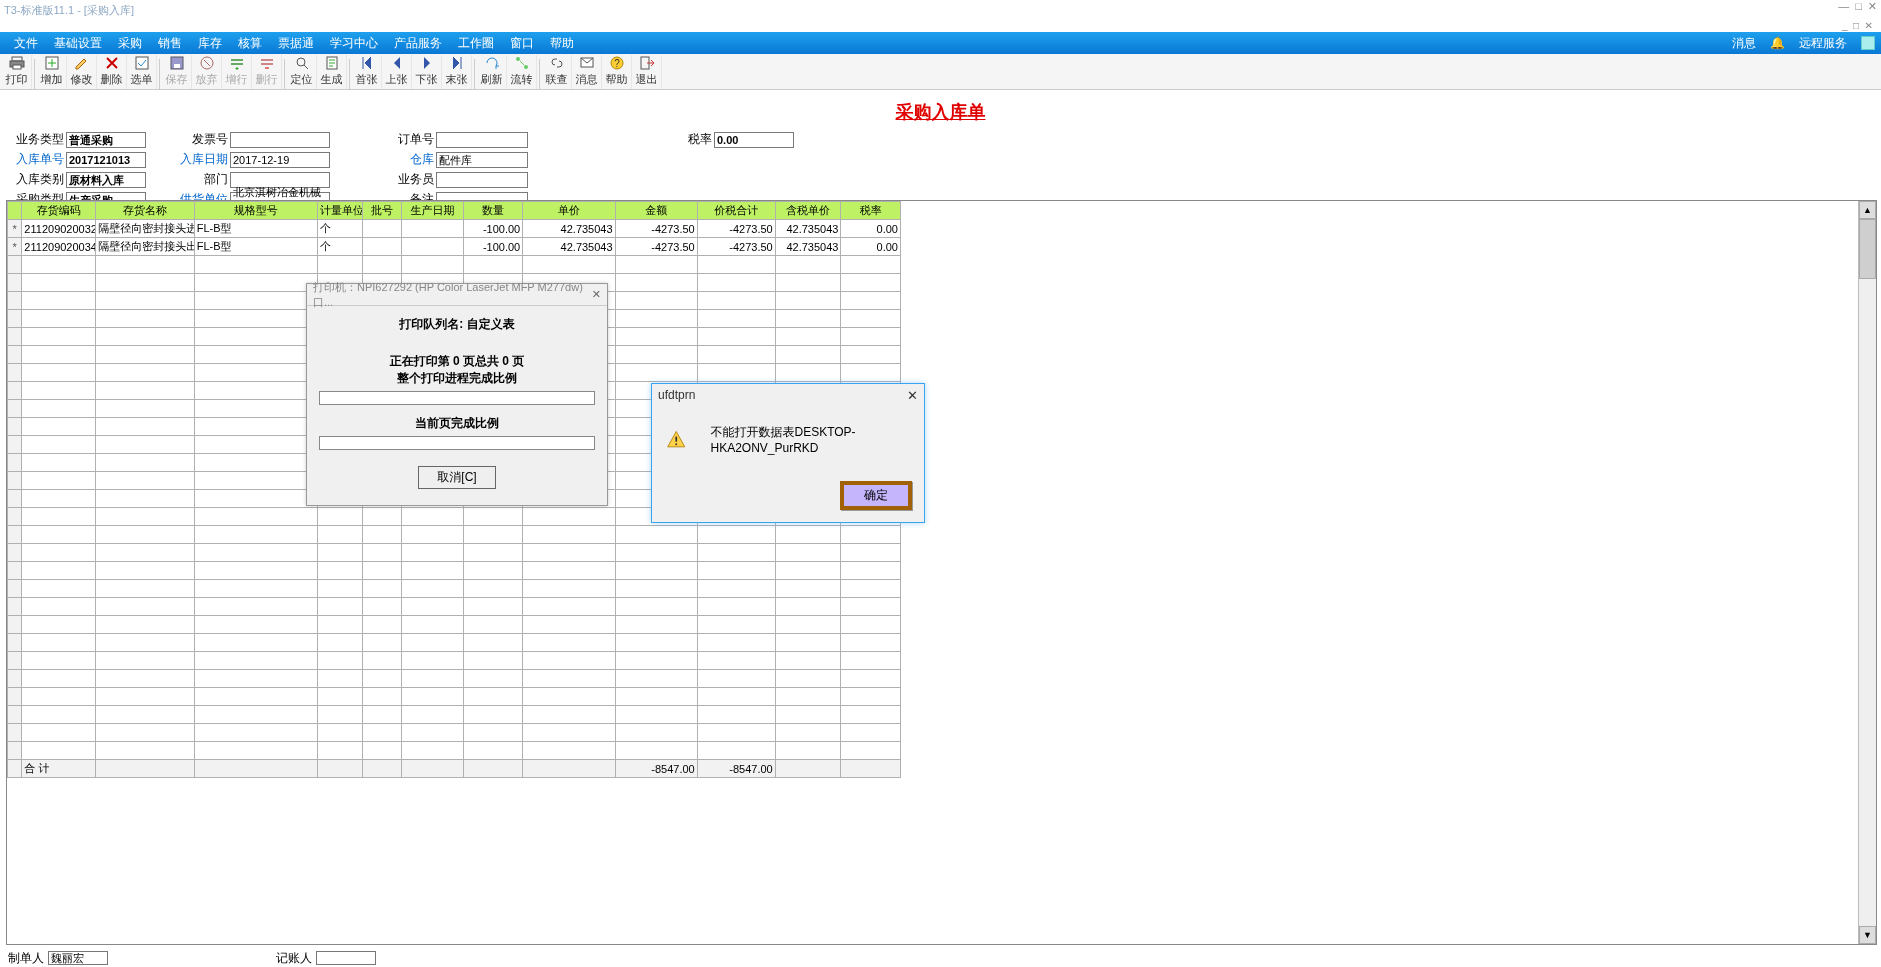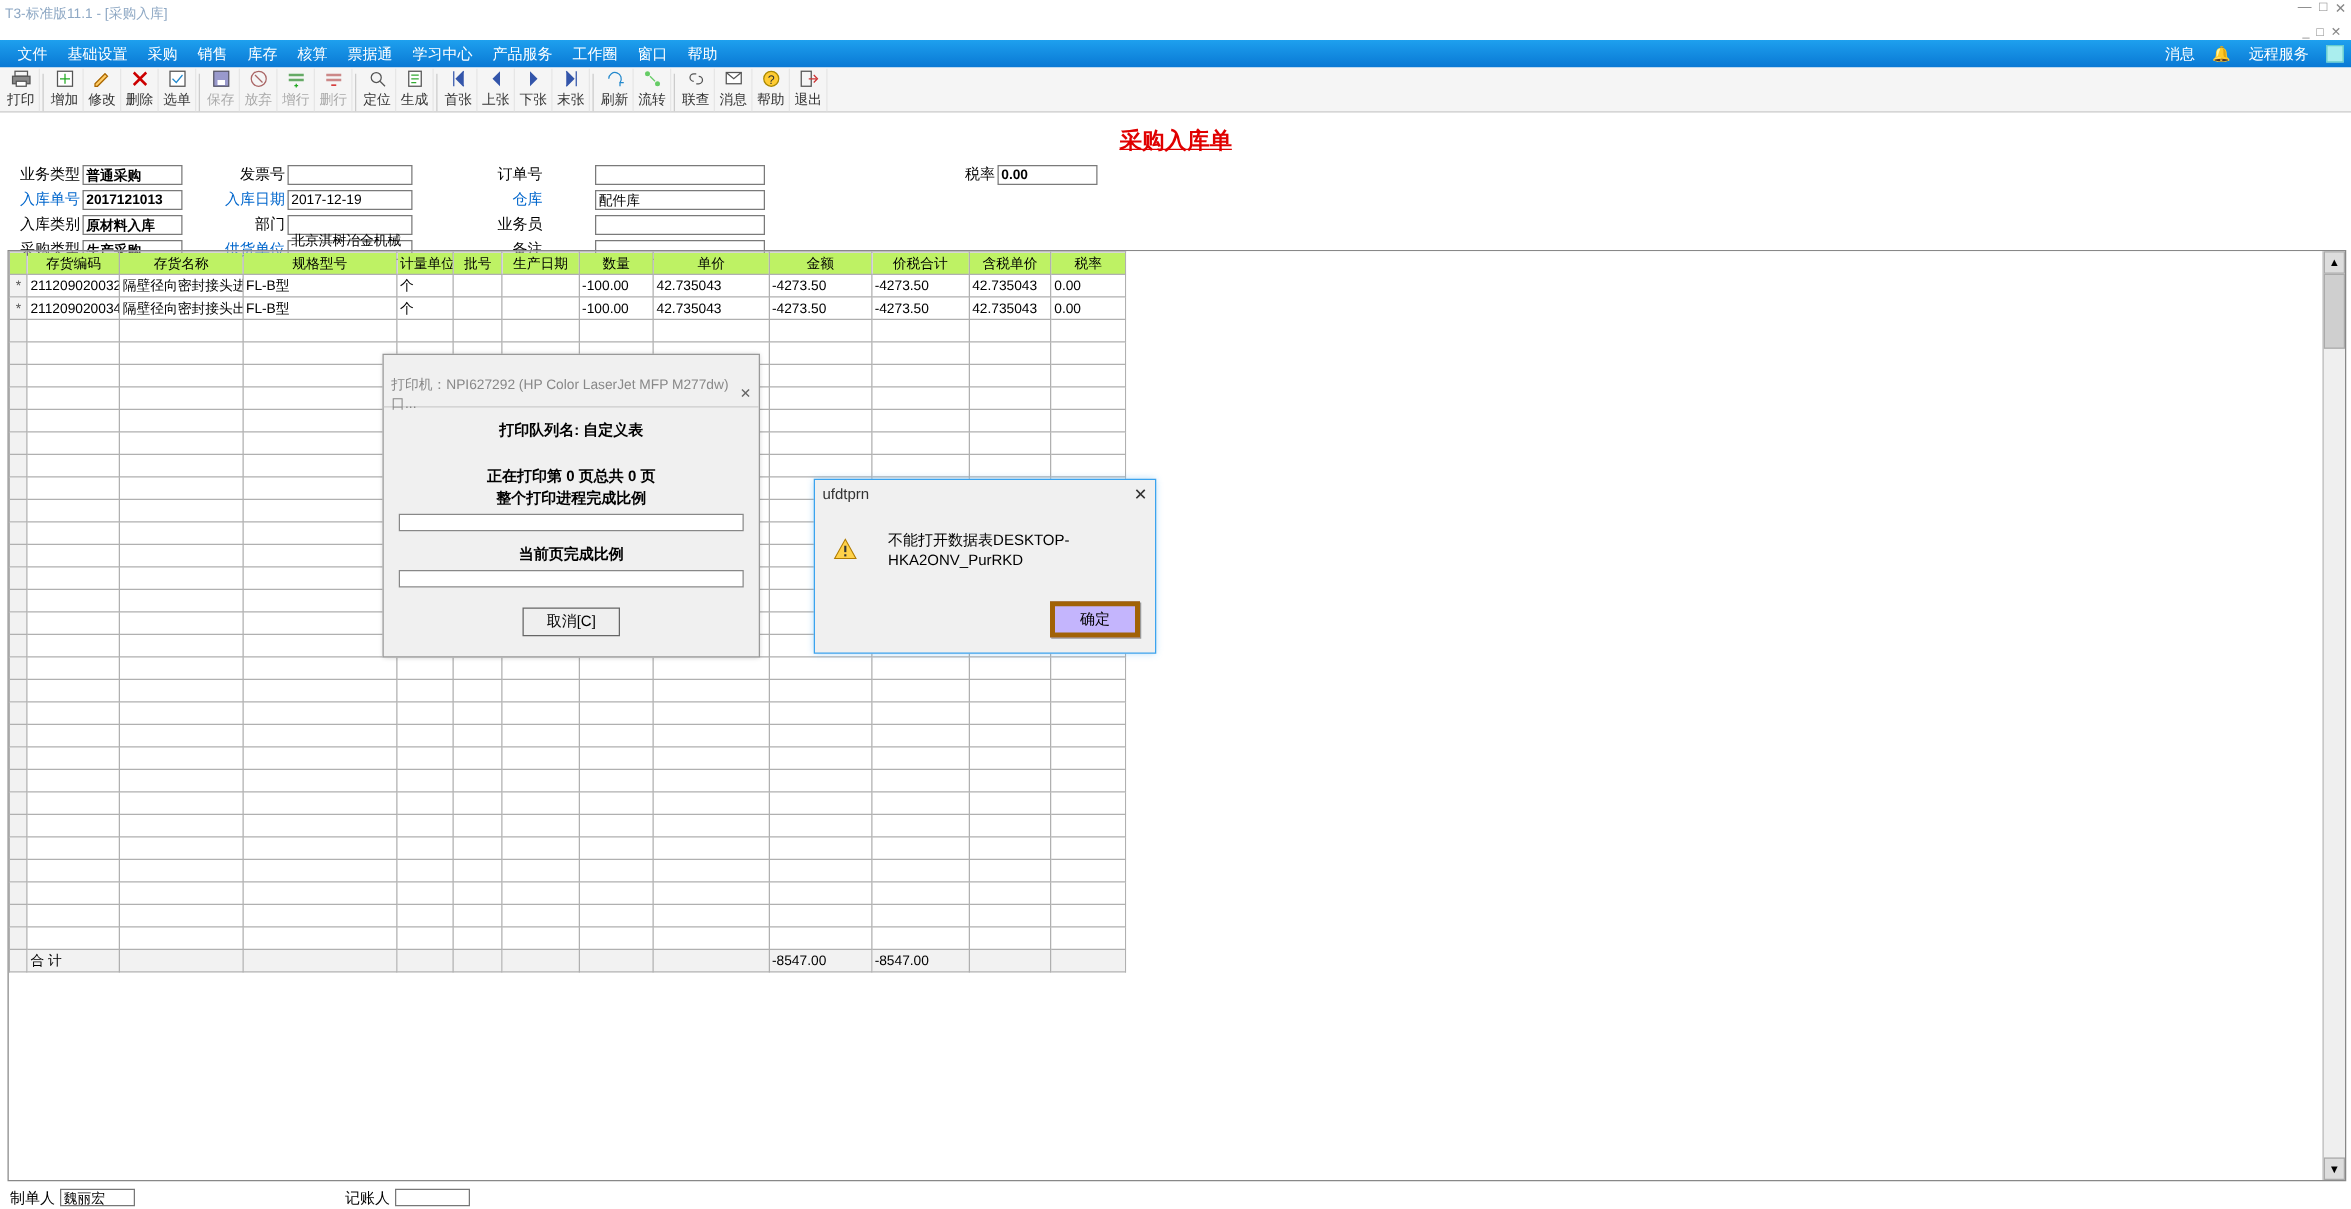--- a/index.html
+++ b/index.html
@@ -17,39 +17,39 @@
 .tbtn .ticon svg { width: 16px; height: 16px; }
 .doc-title { text-align: center; color: #e00000; font-size: 18px; font-weight: bold; padding: 10px 0 4px 0; text-decoration: underline; }
 .header-fields { padding: 2px 10px 6px 10px; display: flex; gap: 10px; }
 .fieldcol { display: flex; flex-direction: column; gap: 2px; }
 .frow { display: flex; align-items: flex-end; height: 18px; }
 .flabel { width: 56px; text-align: right; padding-right: 2px; font-size: 12px; color: #000; }
 .flabel.link { color: #0066cc; }
 .finput { height: 16px; border: 1px solid #7a7a7a; background: #fff; font-size: 11px; padding: 0 2px; display: flex; align-items: center; }
 .w80 { width: 80px; font-weight: bold; }
 .w100 { width: 100px; }
-.w110 { width: 136px; margin-left: 40px; }
+.w110 { width: 92px; }
 .gridwrap { position: absolute; left: 6px; right: 4px; top: 200px; bottom: 22px; border: 1px solid #888; display: flex; }
 .gridbody { flex-shrink: 0; width: 894px; }
 .gridempty { flex: 1; background: #fff; }
 .scrolltrack { width: 18px; background: #efefef; border-left: 1px solid #bbb; display: flex; flex-direction: column; }
 .scrolltrack .arr { height: 18px; background: #ddd; border: 1px solid #aaa; display:flex; align-items:center; justify-content:center; font-size:9px;}
 .scrolltrack .thumb { height: 60px; background: #cfcfcf; border:1px solid #aaa;}
 table.grid { border-collapse: collapse; width: 100%; table-layout: fixed; }
 table.grid th, table.grid td { border: 1px solid #b0b0b0; height: 18px; font-size: 11px; padding: 0 2px; overflow: hidden; white-space: nowrap; }
 table.grid th { background: #bef264; text-align: center; font-weight: normal; }
 table.grid td { background: #fff; }
-table.grid td.num { text-align: left; }
+table.grid td.num { text-align: right; }
 table.grid td.mark { width: 12px; text-align: center; color: #555; background: #f2f2f2; }
 table.grid .totalrow td { background: #f2f2f2; }
 .footer { position: absolute; left: 0; right: 0; bottom: 0; height: 18px; display: flex; align-items: center; padding: 0 8px; font-size: 12px; gap: 4px; }
 .footer .fin { border: 1px solid #777; background: #fff; height: 14px; width: 60px; display:inline-flex; align-items:center; padding:0 2px; font-size:11px;}
 
 .dlg-print { position: absolute; left: 306px; top: 283px; width: 302px; background: #f0f0f0; border: 1px solid #999; box-shadow: 0 0 4px rgba(0,0,0,.2); }
-.dlg-print .dtitle { height: 22px; border-bottom: 1px solid #ccc; display: flex; align-items: center; padding: 0 6px; font-size: 11px; color: #888; margin-top: 20px; }
+.dlg-print .dtitle { height: 22px; border-bottom: 1px solid #ccc; display: flex; align-items: center; padding: 0 6px; font-size: 11px; color: #888; }
 .dlg-print .dtitle .x { margin-left: auto; color: #666; cursor:pointer; }
 .dlg-print .dbody { padding: 10px 12px; text-align: center; font-size: 12px; }
 .dlg-print .pbar { height: 14px; border: 1px solid #888; background: #fff; margin: 4px 0 10px 0; }
 .dlg-print .dbtn { display:inline-block; padding: 2px 18px; border: 1px solid #666; background: #efefef; cursor:pointer; margin-top:6px; margin-bottom:6px;}
 
 .dlg-err { position: absolute; left: 651px; top: 383px; width: 274px; background: #f0f0f0; border: 1px solid #3aa3ef; box-shadow: 0 0 6px rgba(58,163,239,.4); }
 .dlg-err .etitle { height: 22px; display: flex; align-items: center; padding: 0 6px; font-size: 12px; color: #333; }
 .dlg-err .etitle .x { margin-left: auto; color: #333; cursor:pointer; font-size:13px; }
 .dlg-err .ebody { padding: 18px 14px; display: flex; align-items: center; gap: 24px; font-size: 12px; }
 .dlg-err .eicon { width: 26px; height: 26px; }

